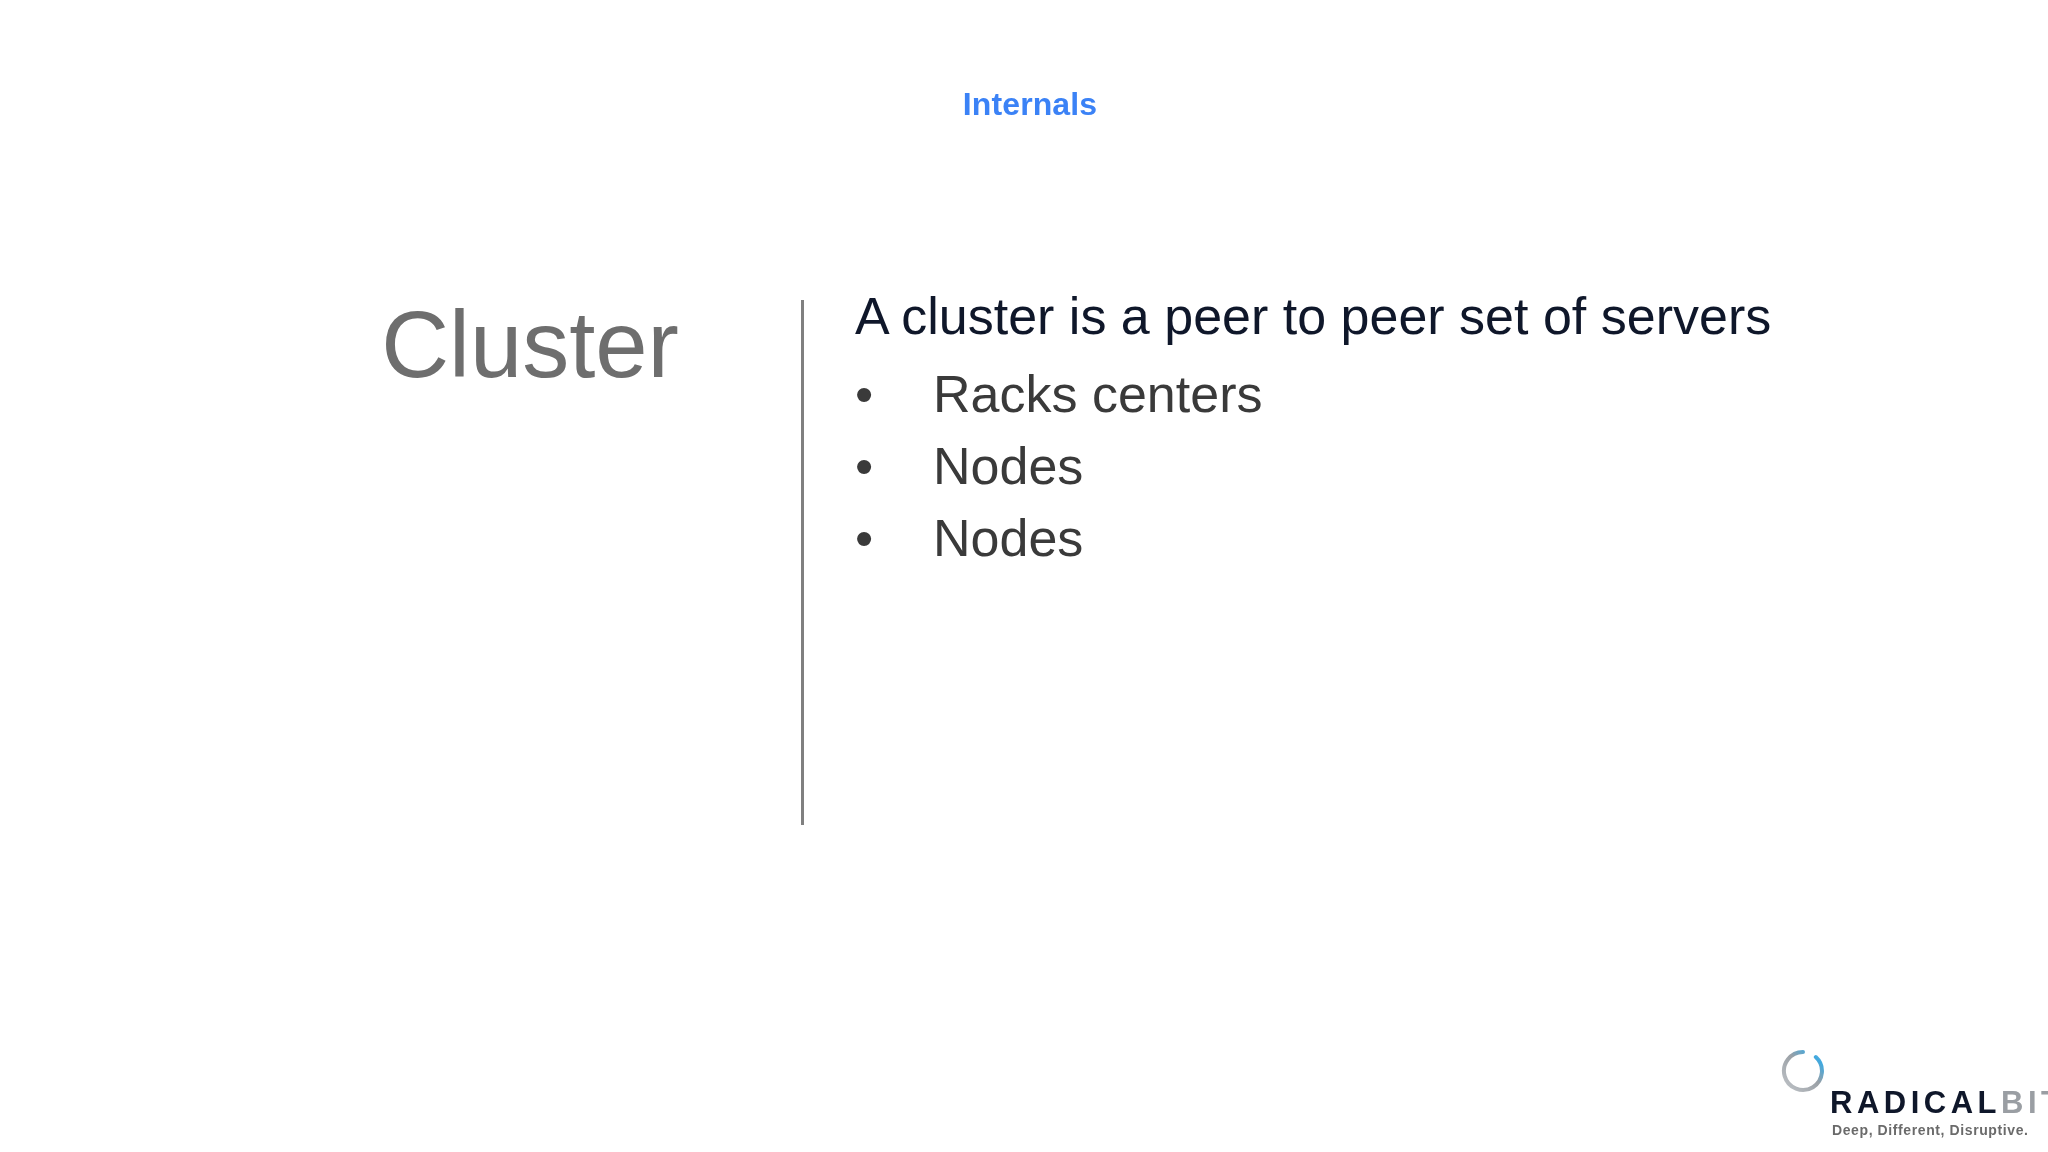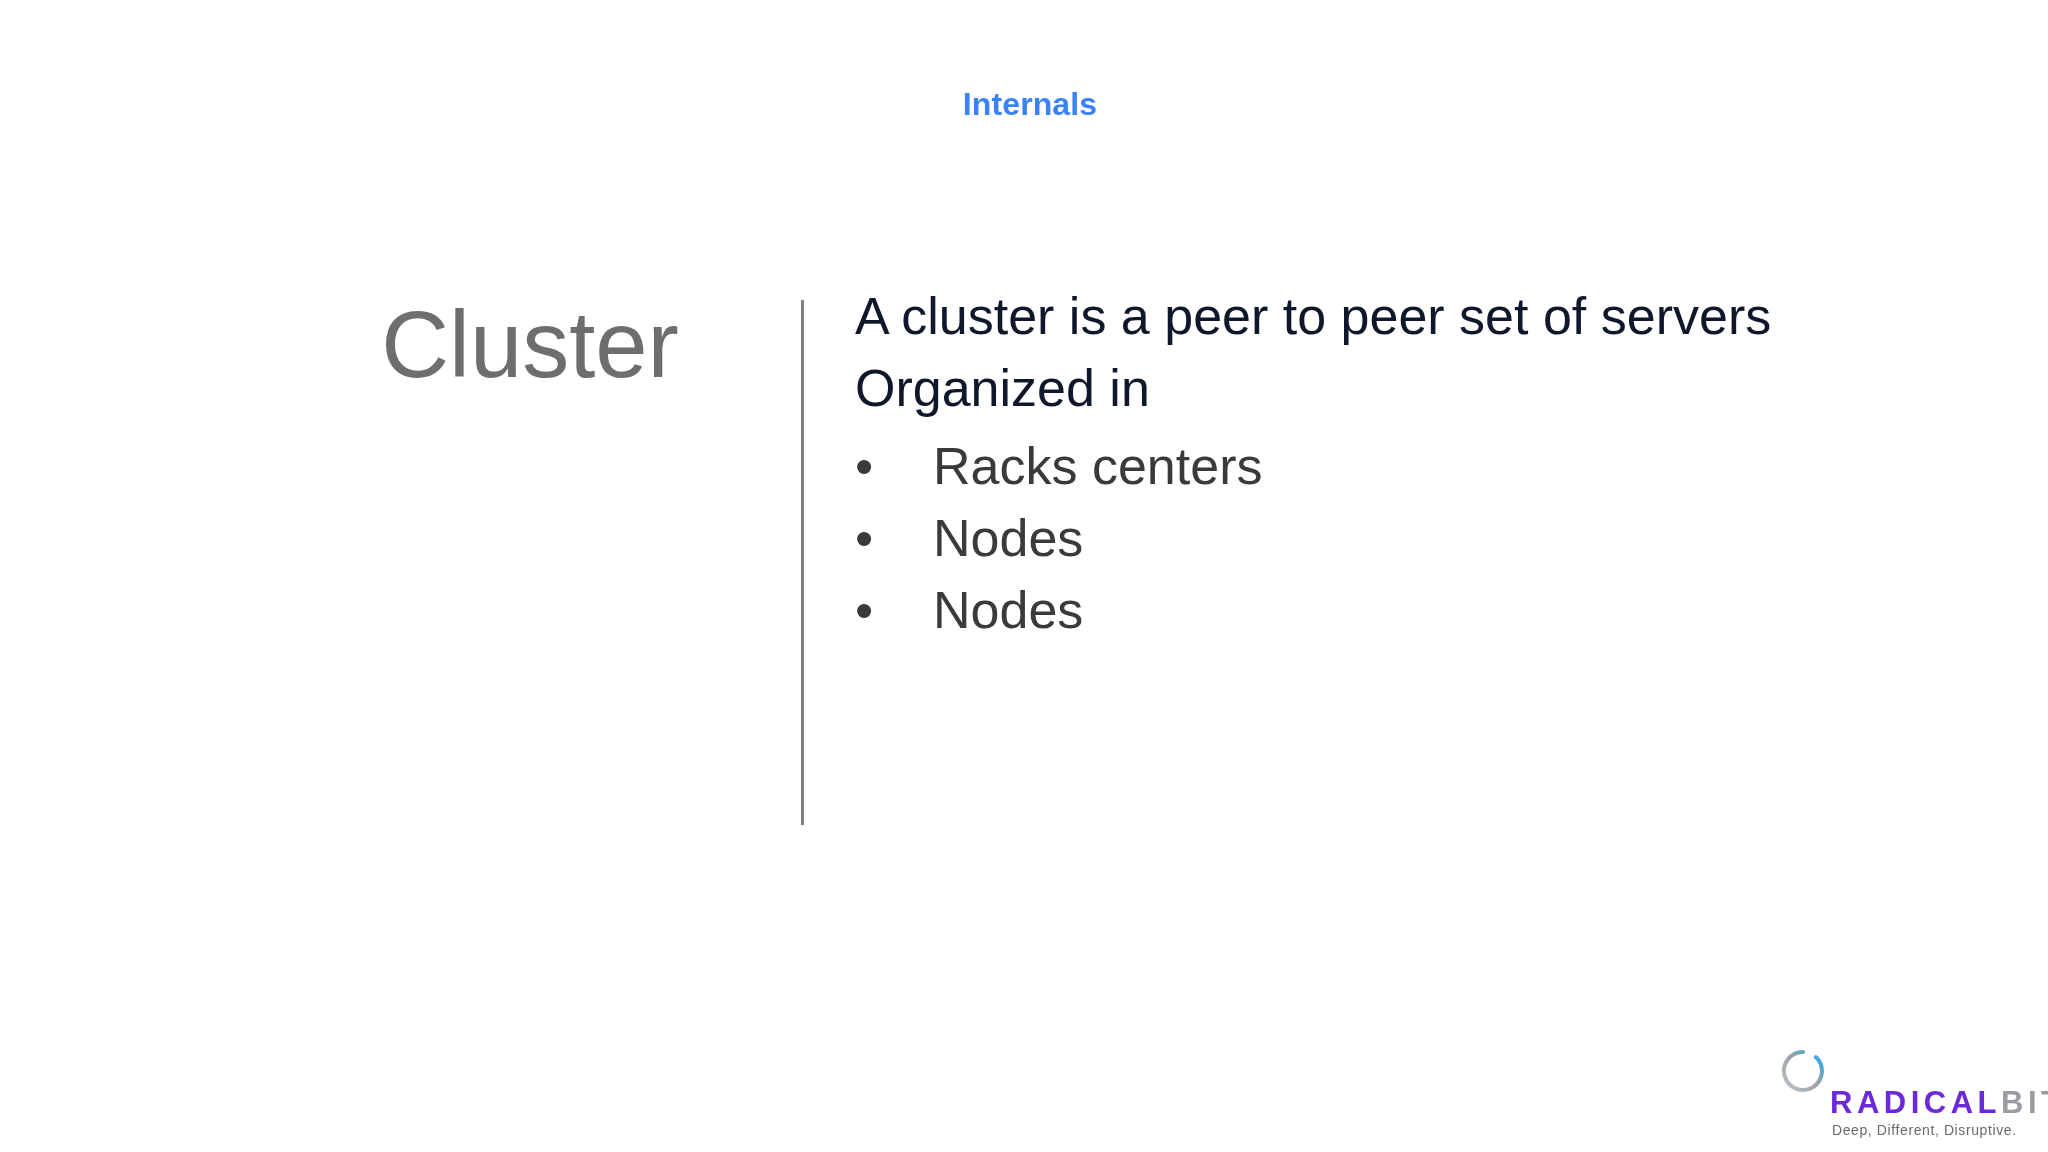--- a/index.html
+++ b/index.html
@@ -125,28 +125,28 @@
   .logo-wordmark {
     position: absolute;
     left: 58px;
     top: 38px;
     font-size: 31px;
     font-weight: bold;
     letter-spacing: 4.5px;
     line-height: 34px;
     white-space: nowrap;
   }
-  .word-radical { color: #6d28d9; }
+  .word-radical { color: #0f172a; }
   .word-bit { color: #9A9EA3; }
   .logo-tagline {
     position: absolute;
     left: 60px;
     top: 74px;
     font-size: 14px;
-    font-weight: normal;
+    font-weight: bold;
     letter-spacing: 0.6px;
     color: #4A4A4A;
     white-space: nowrap;
     opacity: 0.82;
   }
 </style>
 </head>
 <body>
 
 <div class="slide">
@@ -158,21 +158,20 @@
     <div class="headline-col">
       <span class="headline">Cluster</span>
     </div>
 
     <div class="divider"></div>
 
     <div class="body-col">
 
       <div class="body-line">A cluster is a peer to peer set of servers</div>
 
-      <div class="body-line">Organized in</div>
 
       <ul class="bullets">
         <li class="bullet-item">
           <span class="bullet-marker">•</span>
           <span>Racks centers</span>
         </li>
         <li class="bullet-item">
           <span class="bullet-marker">•</span>
           <span>Nodes</span>
         </li>

